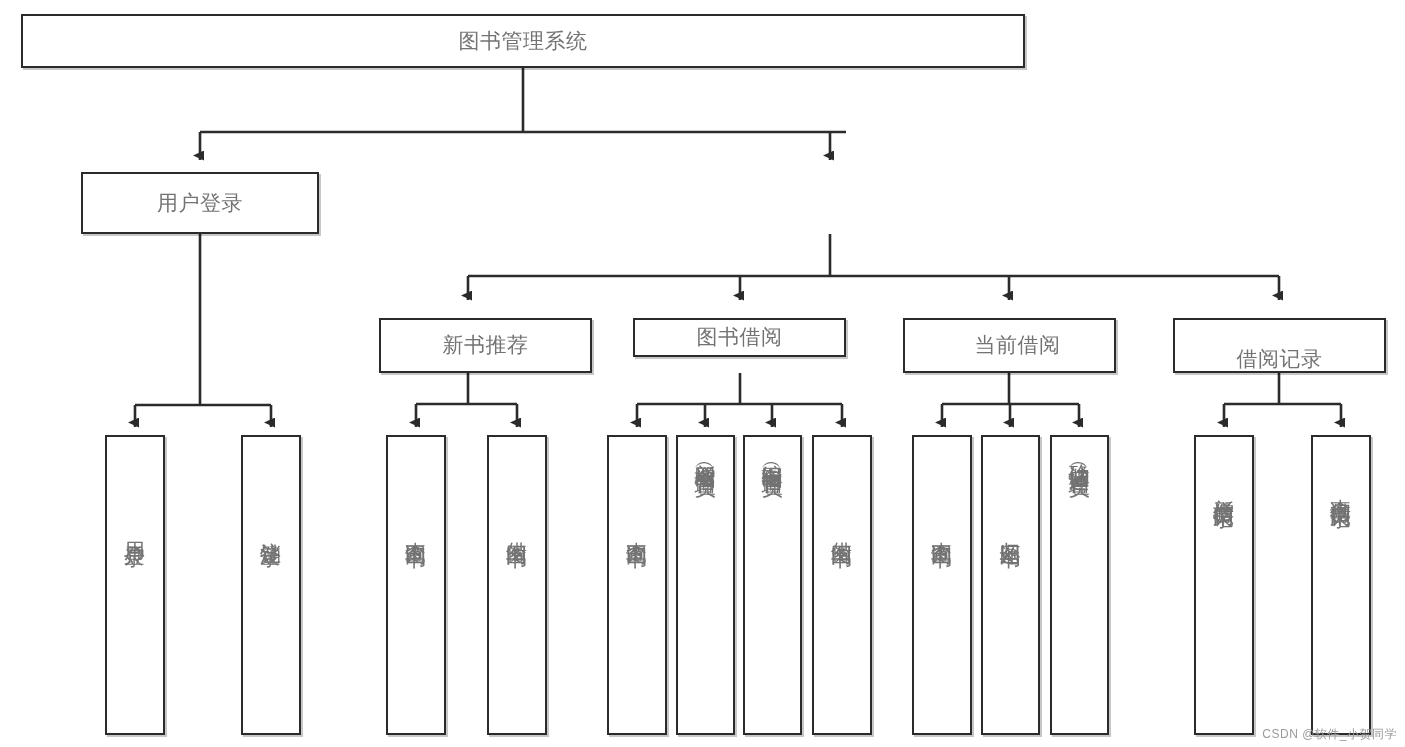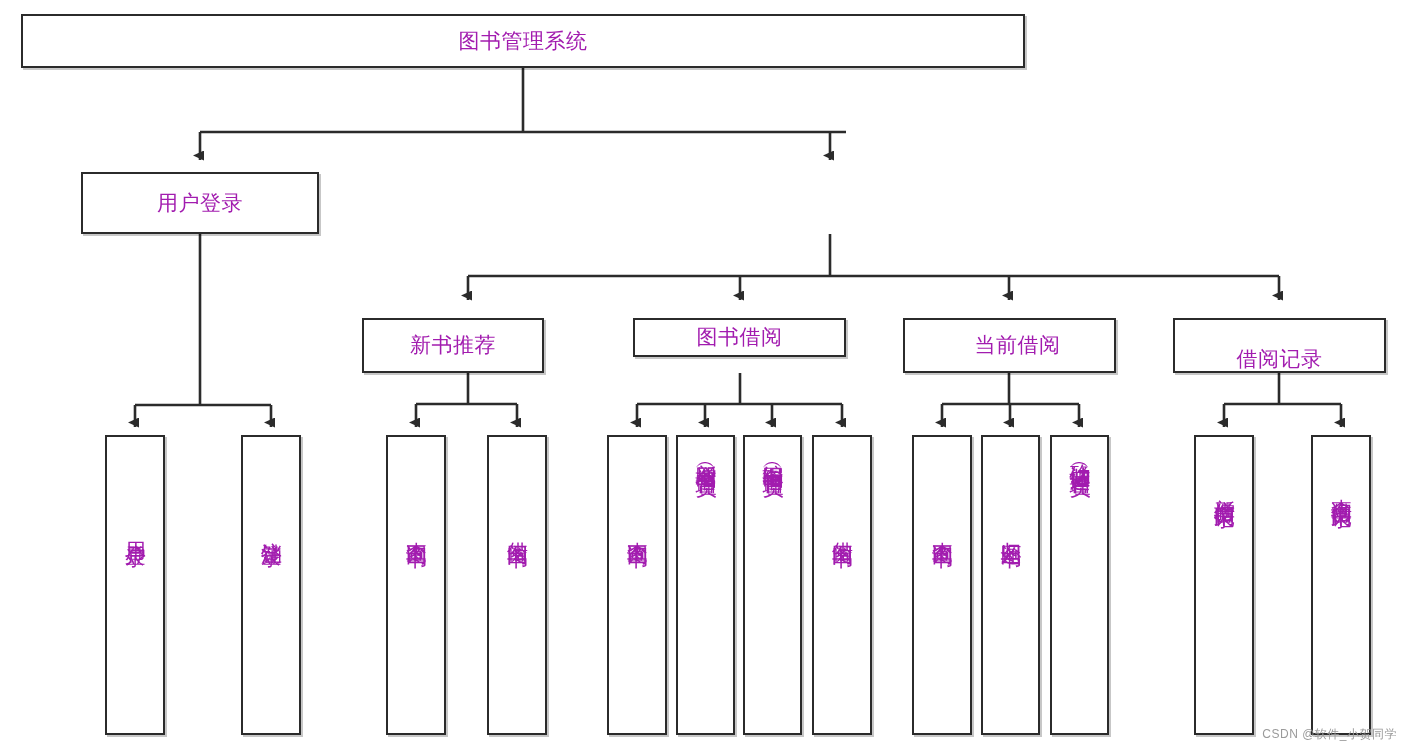--- a/index.html
+++ b/index.html
@@ -19,22 +19,21 @@
     display:flex;
     align-items:center;
     justify-content:center;
     overflow:hidden;
   }
   .node .label{
     font-size:21px;
     line-height:1.15;
     letter-spacing:0.5px;
     white-space:nowrap;
-    color:#a21caf;
-    font-family:Liberation Serif, serif;
+    color:#737373;
   }
   .node.vertical{
     align-items:flex-start;
     justify-content:center;
     padding-top:0;
   }
   .node.vertical .label{
     writing-mode:vertical-rl;
     text-orientation:upright;
     -webkit-writing-mode:vertical-rl;
@@ -124,21 +123,21 @@
 
   <div class="node" style="left:21px;top:14px;width:1004px;height:54px;">
     <span class="label">图书管理系统</span>
   </div>
 
   <div class="node" style="left:81px;top:172px;width:238px;height:62px;">
     <span class="label">用户登录</span>
   </div>
 
 
-  <div class="node" style="left:362px;top:318px;width:182px;height:55px;justify-content:center;">
+  <div class="node" style="left:379px;top:318px;width:213px;height:55px;justify-content:center;">
     <span class="label">新书推荐</span>
   </div>
 
   <div class="node" style="left:633px;top:318px;width:213px;height:39px;">
     <span class="label">图书借阅</span>
   </div>
 
   <div class="node" style="left:903px;top:318px;width:213px;height:55px;padding-left:16px;">
     <span class="label">当前借阅</span>
   </div>

